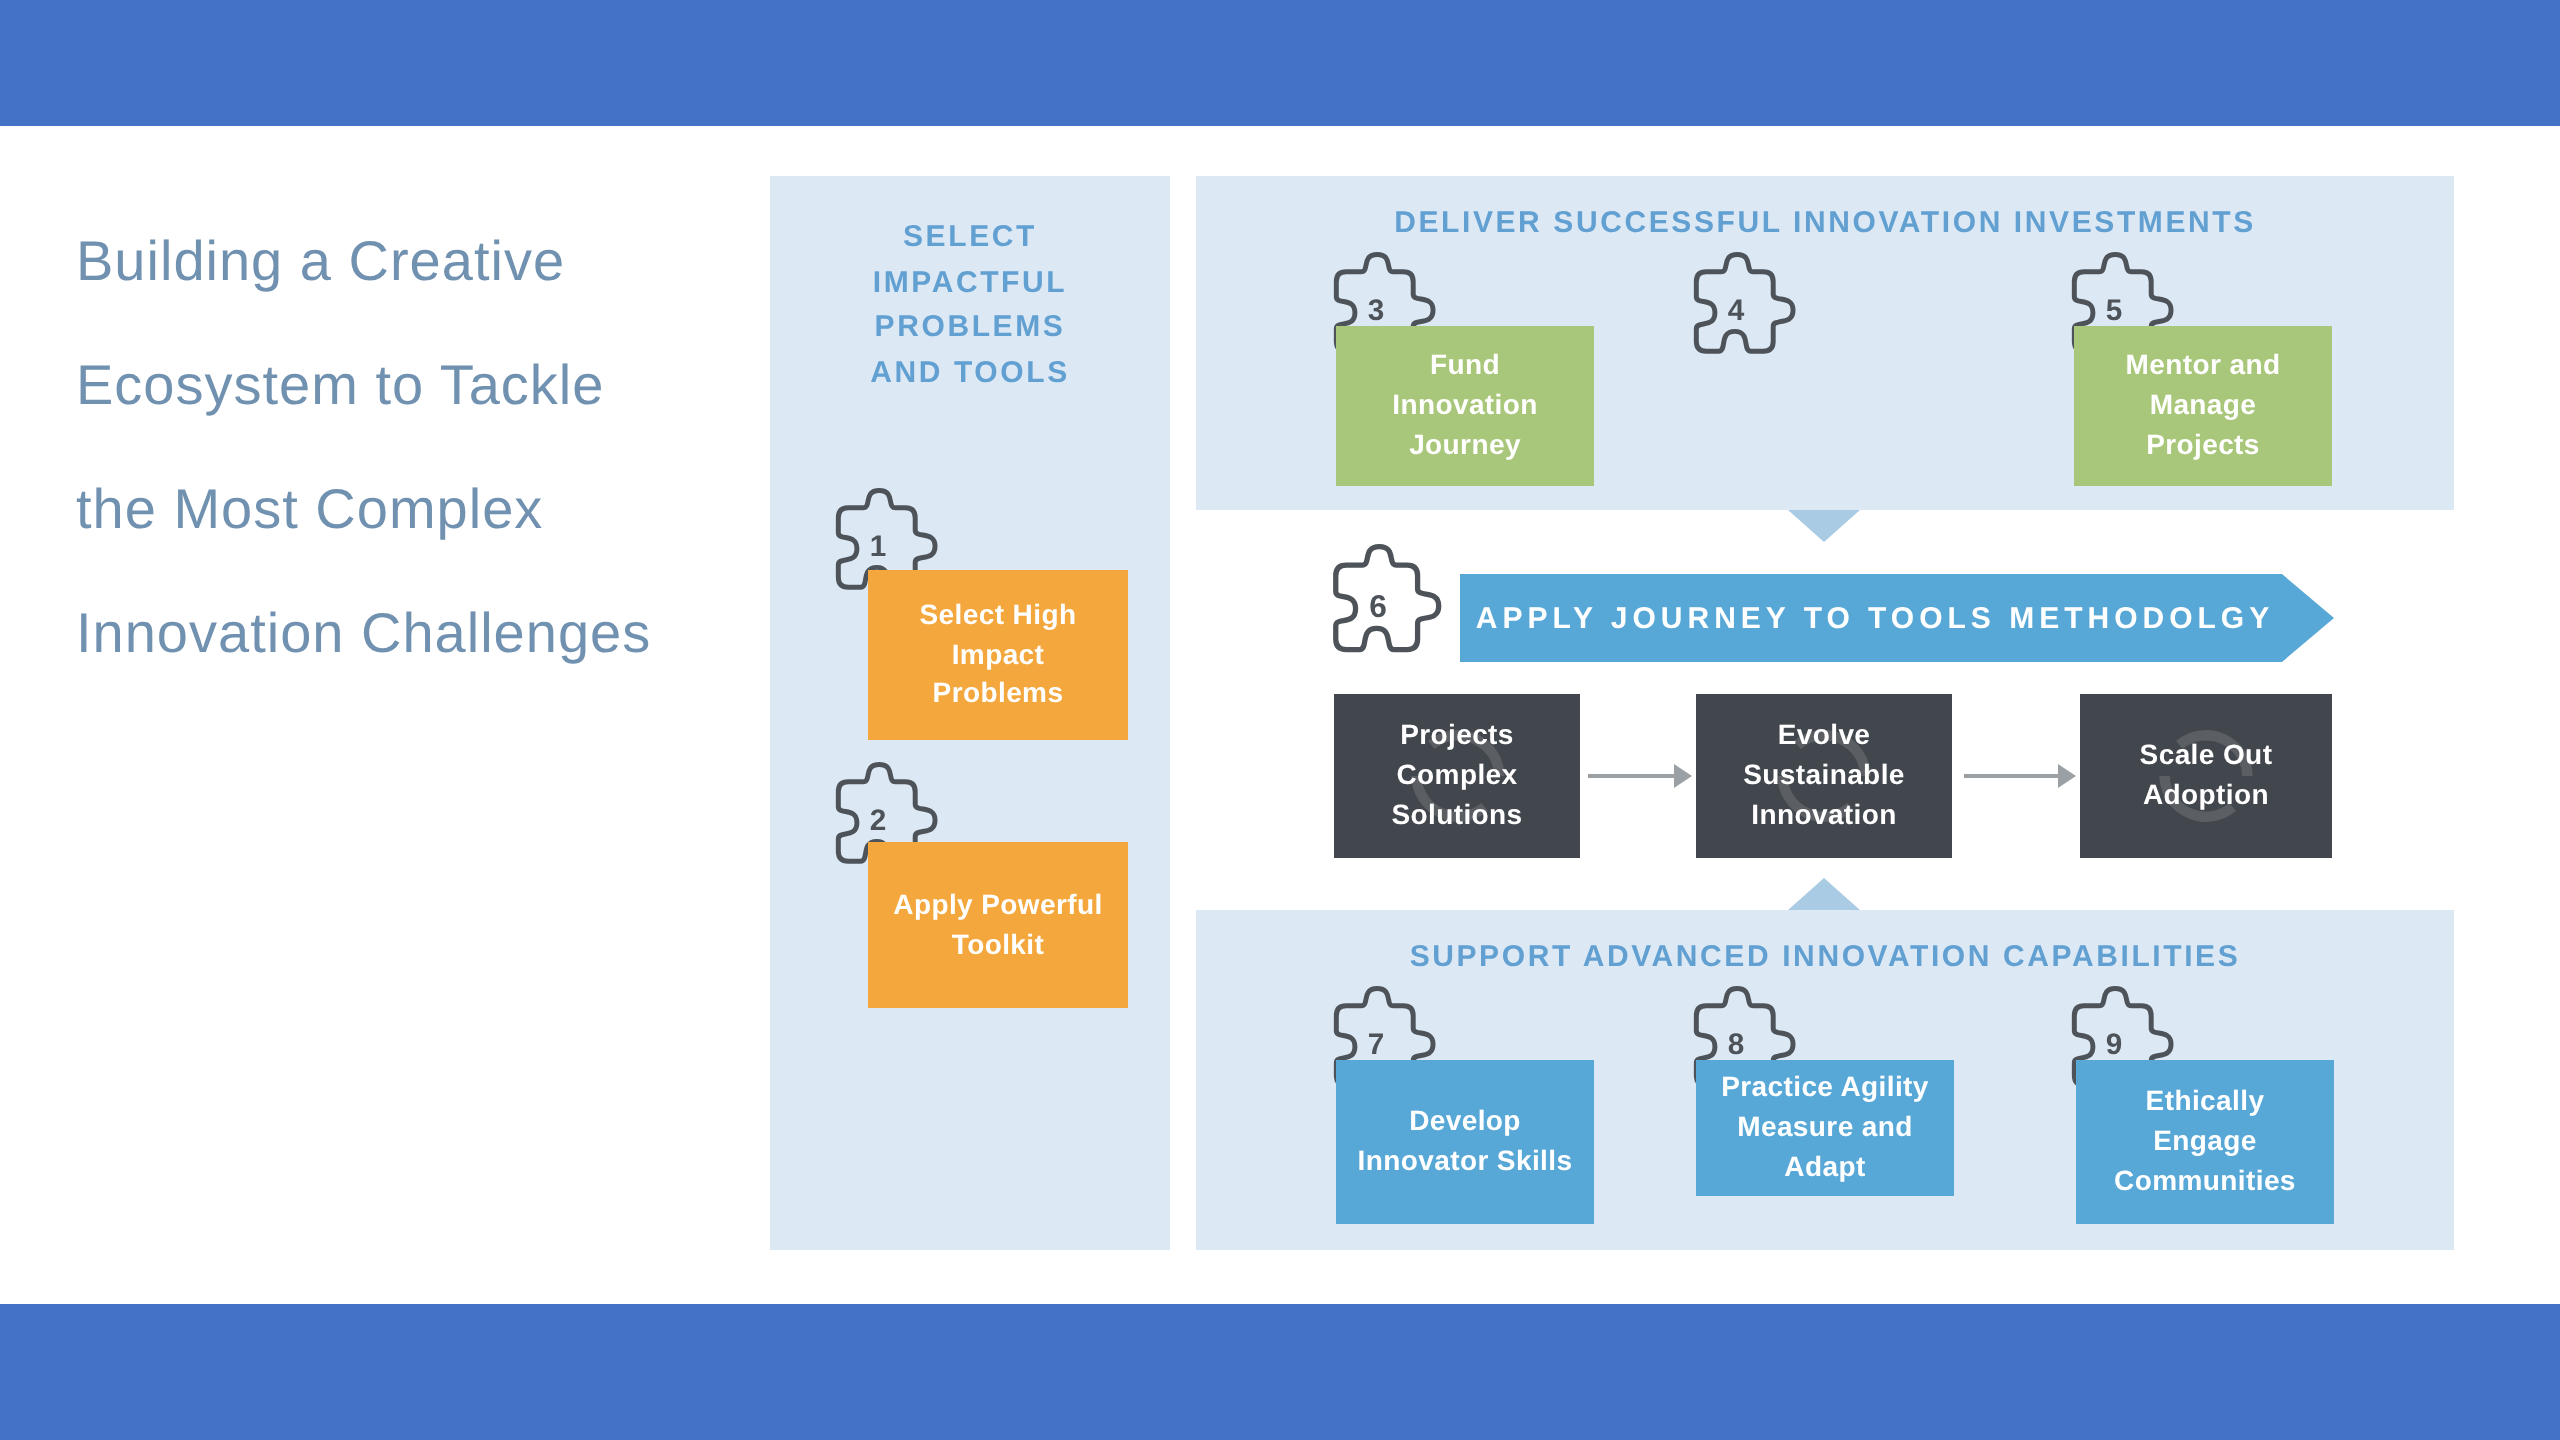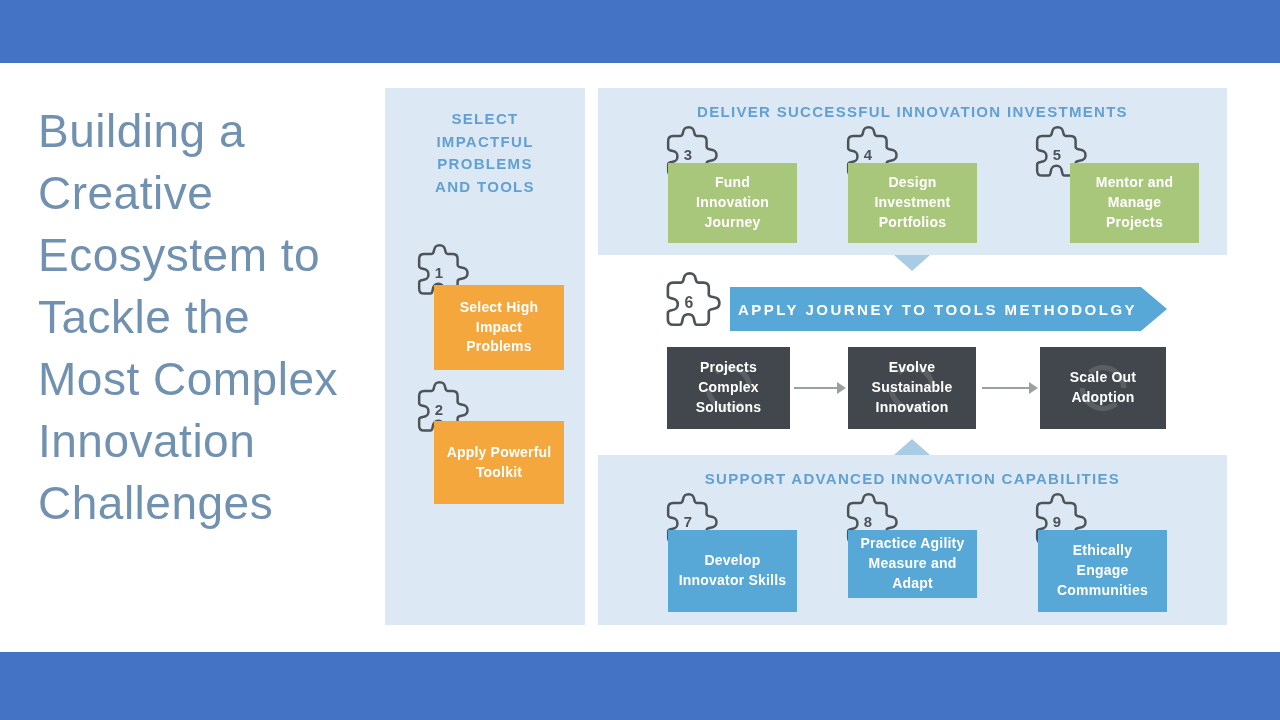--- a/index.html
+++ b/index.html
@@ -7,21 +7,21 @@
     position:relative; width:1280px; height:720px; overflow:hidden;
     background:#ffffff; font-family:"Liberation Sans", sans-serif;
   }
   .bar { position:absolute; left:0; width:1280px; background:var(--bar-blue); }
   .bar.top { top:0; height:63px; }
   .bar.bottom { top:652px; height:68px; }
 
   
   #title {
     position:absolute; left:38px; top:100px; width:300px; margin:0;
-    font-size:46px; line-height:62px; font-weight:400;
+    font-size:28px; line-height:62px; font-weight:400;
     color:var(--title-color); letter-spacing:0.5px;
   }
 
   
   .panel { position:absolute; background:var(--panel-blue); }
   #panel-select { left:385px; top:88px; width:200px; height:537px; }
   #panel-deliver { left:598px; top:88px; width:629px; height:167px; }
   #panel-support { left:598px; top:455px; width:629px; height:170px; }
 
   .panel-header {
@@ -41,21 +41,21 @@
   .orange { background:var(--orange);margin-left:14px; }
   .green  { background:var(--green); }
   .blue   { background:var(--box-blue); }
   .dark   { background:var(--dark); }
 
   #box1 { left:420px; top:285px; width:130px; height:85px; }
   #box2 { left:420px; top:421px; width:130px; height:83px; }
 
   #box3 { left:668px;  top:163px; width:129px; height:80px; }
   #box4 { left:848px;  top:163px; width:129px; height:80px; }
-  #box5 { left:1037px; top:163px; width:129px; height:80px;margin-left:33px; }
+  #box5 { left:1037px; top:163px; width:129px; height:80px; }
 
   #box7 { left:668px;  top:530px; width:129px; height:82px; }
   #box8 { left:848px;  top:530px; width:129px; height:68px; padding:0 7px; }
   #box9 { left:1038px; top:530px; width:129px; height:82px; }
 
   #stage1 { left:667px;  top:347px; width:123px; height:82px; }
   #stage2 { left:848px;  top:347px; width:128px; height:82px; }
   #stage3 { left:1040px; top:347px; width:126px; height:82px; }
   .stage-label { position:relative; z-index:1; }
   .cycle { position:absolute; inset:0; margin:auto; width:74px; height:74px; opacity:0.13; }
@@ -156,21 +156,20 @@
   </svg>
   <svg class="puzzle" id="pz9" viewBox="0 0 100 100">
     <path d="M30,16 L38,16 C45,16 38,2 51,2 C64,2 57,16 64,16 L72,16 Q80,16 80,24 L80,34 C80,41 96,34 96,47 C96,60 80,53 80,60 L80,72 Q80,80 72,80 L62,80 C55,80 62,64 49,64 C36,64 43,80 36,80 L26,80 Q18,80 18,72 L18,62 C18,55 33,62 33,49 C33,36 18,43 18,36 L18,24 Q18,16 26,16 Z"></path>
     <text class="pz-num" x="50" y="55" text-anchor="middle">9</text>
   </svg>
 
   <div class="step-box orange" id="box1">Select High Impact Problems</div>
   <div class="step-box orange" id="box2">Apply Powerful Toolkit</div>
 
   <div class="step-box green" id="box3">Fund Innovation Journey</div>
-  <div class="step-box green" id="box4">Design Investment Portfolios</div>
   <div class="step-box green" id="box5">Mentor and Manage Projects</div>
 
   <div class="tri" id="tri-down"></div>
   <div class="tri" id="tri-up"></div>
 
   <div id="banner">APPLY JOURNEY TO TOOLS METHODOLGY</div>
 
   <div class="step-box dark" id="stage1">
     <svg class="cycle" viewBox="0 0 100 100">
       <path d="M78,50a28,28 0 0 0-46-21" fill="none" stroke="#ffffff" stroke-width="7"></path>

